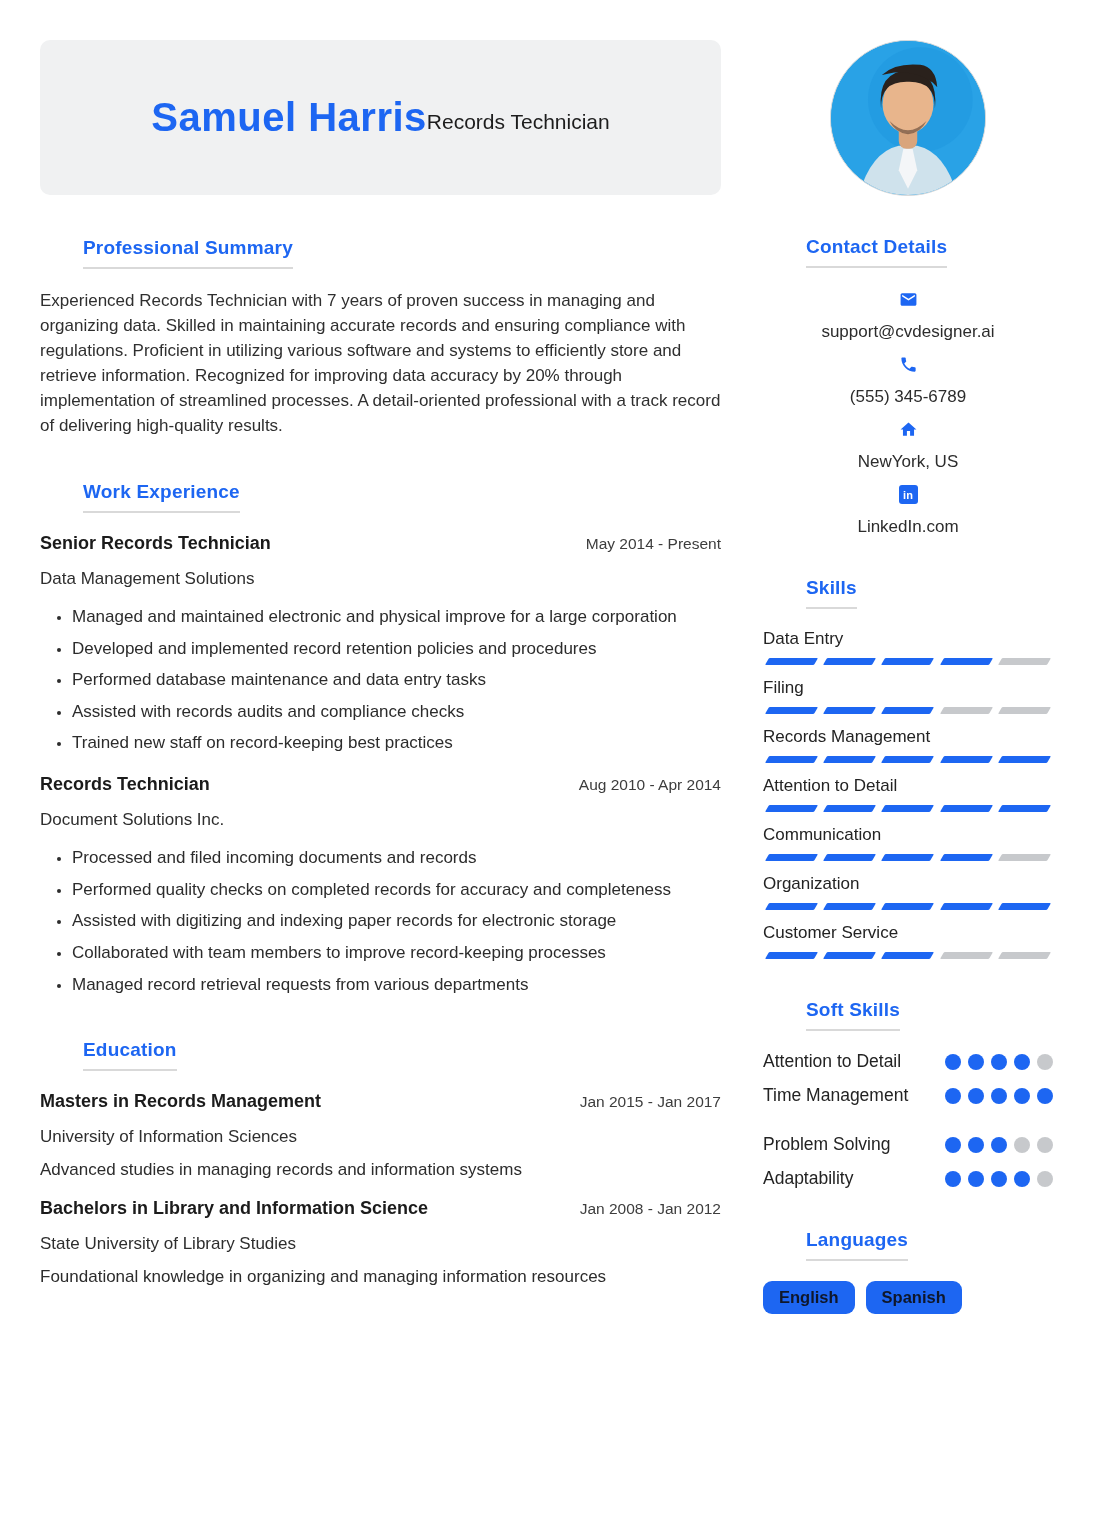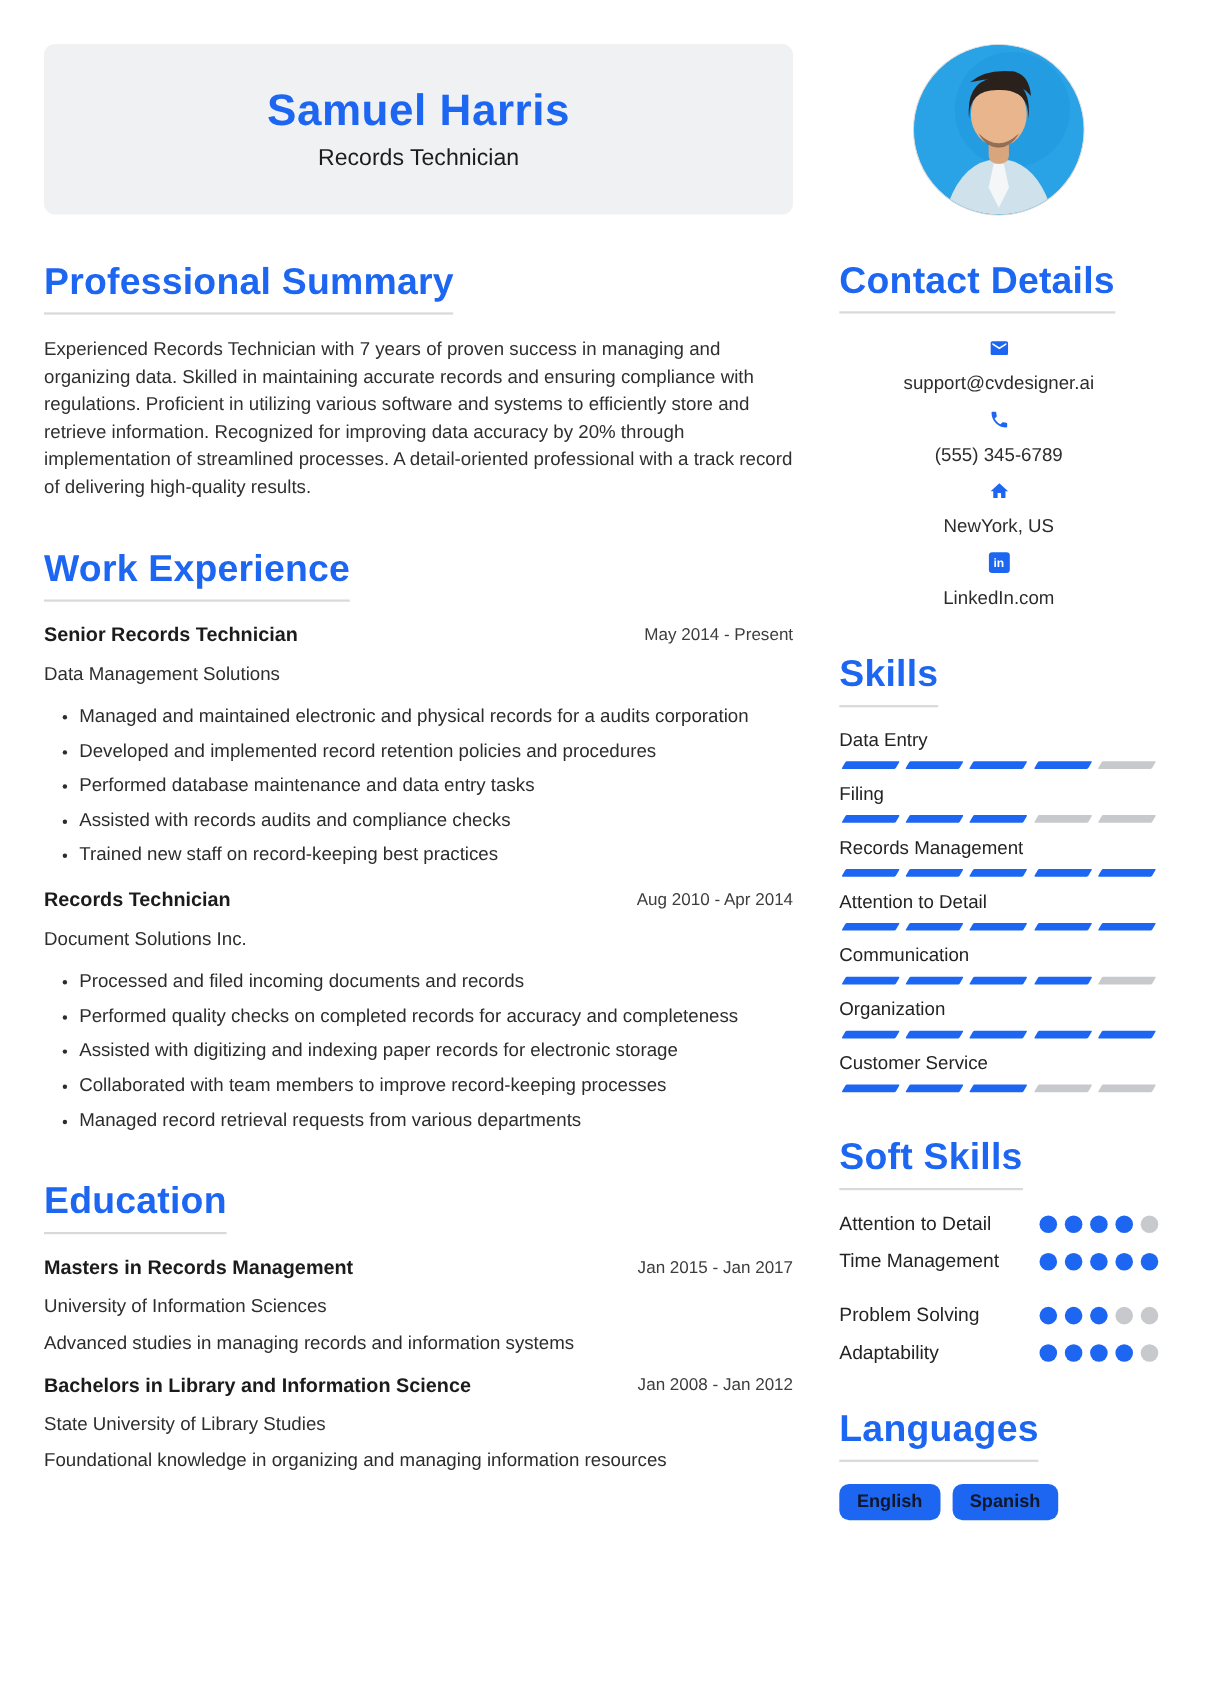--- a/index.html
+++ b/index.html
@@ -17,37 +17,38 @@
     font-family:"Liberation Sans","DejaVu Sans",sans-serif;
     color:var(--text);
   }
   .container{display:flex;padding:40px 42px 40px 40px;gap:42px;}
   .col-left{width:681px;flex:0 0 681px;}
   .col-right{width:290px;flex:0 0 290px;}
 
   
   .header-box{
     background:var(--header-bg);border-radius:10px;height:155px;
-    display:flex;flex-direction:column;align-items:center;justify-content:center;
+    display:flex;flex-direction:row;align-items:center;justify-content:center;
   }
   .name{color:var(--accent);font-size:40px;font-weight:bold;letter-spacing:.5px;}
   .job-title{color:#1d1d1d;font-size:21px;margin-top:8px;}
 
   .avatar-wrap{display:flex;justify-content:center;}
   .avatar{
     width:156px;height:156px;border-radius:50%;overflow:hidden;
     border:1px solid #d9d9d9;background:#29a2e6;
   }
   .avatar svg{display:block;width:100%;height:100%;}
 
   
   h2.section-heading{
-    display:inline-block;color:var(--accent);font-size:34px;font-weight:bold;
+    display:inline-block;color:var(--accent);font-size:19px;font-weight:bold;
     padding-bottom:8px;border-bottom:2px solid var(--underline);
     letter-spacing:.2px;
+    margin-left:43px;
   }
   .section{margin-top:42px;}
   .col-right .section{margin-top:40px;}
   .section-body{margin-top:20px;}
 
   
   .summary-text{font-size:17px;line-height:1.47;color:#2f2f2f;}
 
   
   .job{margin-top:18px;}
@@ -124,21 +125,21 @@
       <div class="section-body">
 
           <div class="job">
             <div class="job-head">
               <div class="job-role">Senior Records Technician</div>
               <div class="job-dates">May 2014 - Present</div>
             </div>
             <div class="job-company">Data Management Solutions</div>
             <ul class="bullets">
 
-                <li>Managed and maintained electronic and physical records for a audits corporation</li>
+                <li>Managed and maintained electronic and physical improve for a large corporation</li>
 
                 <li>Developed and implemented record retention policies and procedures</li>
 
                 <li>Performed database maintenance and data entry tasks</li>
 
                 <li>Assisted with records audits and compliance checks</li>
 
                 <li>Trained new staff on record-keeping best practices</li>
 
             </ul>

